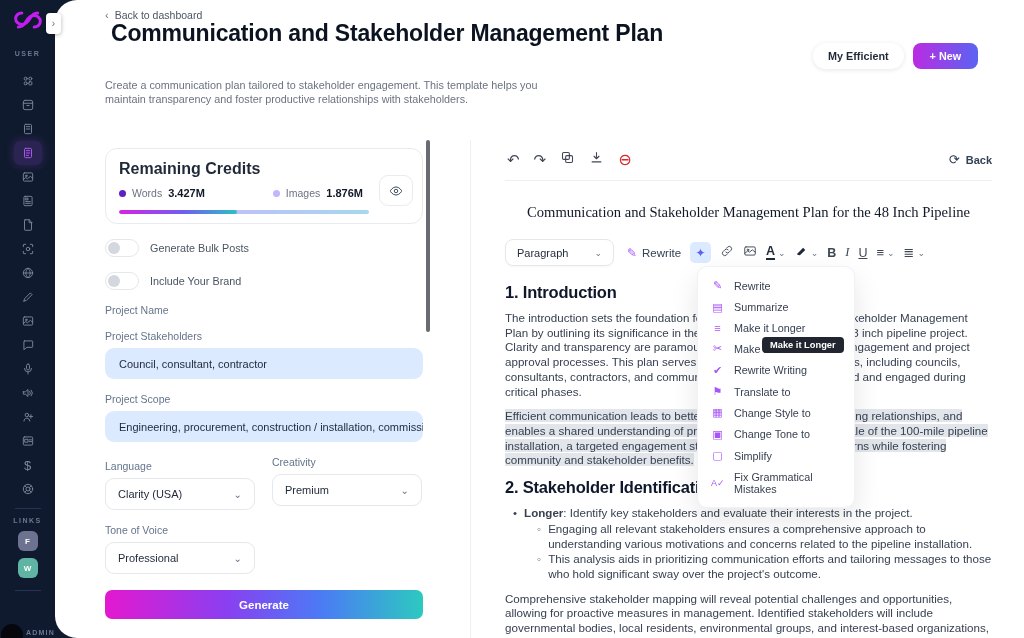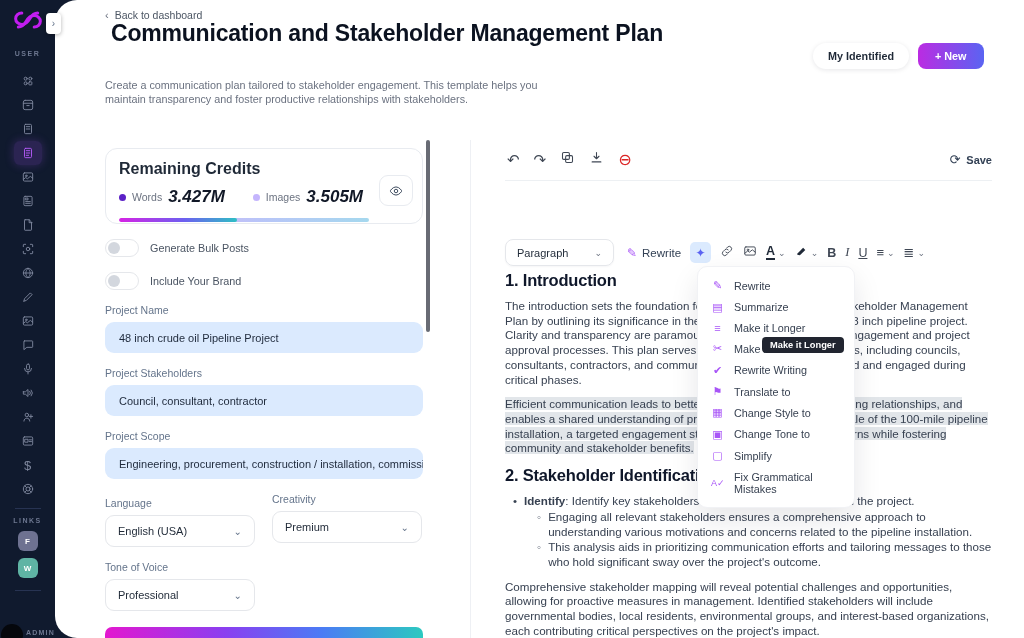--- a/index.html
+++ b/index.html
@@ -41,21 +41,21 @@
 
   
   .form-col { position:absolute; left:50px; top:148px; width:318px; }
   .credits-card { position:relative; border:1px solid #e8ebf0; border-radius:12px; padding:11px 13px; height:76px; }
   .credits-title { font-size:16px; font-weight:700; color:#1f2937; }
   .credits-row { display:flex; align-items:center; margin-top:9px; padding-right:46px; }
   .dot { width:7px; height:7px; border-radius:50%; display:inline-block; margin-right:6px; }
   .dot-words { background:#5b21c6; }
   .dot-images { background:#c4b5fd; }
   .cred-label { font-size:10.5px; color:#6b7280; margin-right:6px; }
-  .cred-value { font-size:17px; font-weight:700; color:#111827;font-style:italic; }
+  .cred-value { font-size:11px; font-weight:700; color:#111827; }
   .cred-group { display:flex; align-items:center; }
   .cred-group.images { margin-left:auto; }
   .eye-btn { position:absolute; right:9px; top:26px; width:34px; height:31px; border:1px solid #e8ebf0; border-radius:9px; display:flex; align-items:center; justify-content:center; color:#334155; background:#fff; }
   .eye-btn svg { width:14px; height:14px; stroke:currentColor; fill:none; stroke-width:1.6; }
   .progress { position:relative; margin-top:11px; height:4px; width:250px; border-radius:2px; background:linear-gradient(90deg,#eeb3f2,#b9c4f8 55%,#a5d8ee); overflow:hidden; }
   .progress-fill { position:absolute; left:0; top:0; bottom:0; width:47%; border-radius:2px; background:linear-gradient(90deg,#d623e4 0%,#6d5ff0 55%,#2ebfc4 100%); }
 
   .toggle-row { display:flex; align-items:center; gap:11px; margin-top:15px; }
   .switch { width:34px; height:18px; border:1px solid #e5e7eb; background:#fff; border-radius:10px; position:relative; flex:0 0 auto; }
   .knob { position:absolute; left:2px; top:2px; width:12px; height:12px; border-radius:50%; background:#d3d7de; }
@@ -90,21 +90,21 @@
   .chev { font-size:9px; color:#6b7280; }
   .a-color { font-size:12.5px; font-weight:700; color:#1f2937; border-bottom:2px solid #1f2937; line-height:1.1; }
   .hl-pen svg { width:13px; height:13px; fill:#1f2937; stroke:none; }
   .fmt-b { font-weight:800; font-size:12.5px; }
   .fmt-i { font-style:italic; font-size:12.5px; font-family:"Liberation Serif",serif; }
   .fmt-u { text-decoration:underline; font-size:12.5px; }
   .list-ico { font-size:13px; }
 
   .doc-body { position:absolute; top:270px; left:0; width:487px; color:#374151; font-size:11.6px; line-height:1.27; }
   .doc-body h3 { font-size:16.5px; font-weight:800; color:#0f172a; letter-spacing:-.2px; }
-  .h-intro { margin-bottom:8px; }
+  .h-intro { margin-bottom:8px;margin-top:12px; }
   .p1 { margin-bottom:10px; }
   .p2 { margin-bottom:9px; }
   .hl { background:#e2e6ea; }
   .h-stake { margin-bottom:8px; margin-top:2px; }
   .doc-list { list-style:none; margin-bottom:10px; }
   .li-main { display:flex; gap:7px; padding-left:8px; }
   .li-sub { display:flex; gap:7px; padding-left:32px; margin-top:1px; }
   .marker { flex:0 0 auto; }
   .sub-marker { color:#6b7280; }
 
@@ -253,40 +253,40 @@
 
   <div class="main">
 
     <div class="back-link">
       <span class="back-chev">‹</span>
       <span>Back to dashboard</span>
     </div>
     <h1 class="page-title">Communication and Stakeholder Management Plan</h1>
     <p class="page-desc">Create a communication plan tailored to stakeholder engagement. This template helps you maintain transparency and foster productive relationships with stakeholders.</p>
     <div class="header-actions">
-      <div class="btn-light">My Identified</div>
+      <div class="btn-light">My Efficient</div>
       <div class="btn-new">+ New</div>
     </div>
 
     <div class="vdiv"></div>
     <div class="form-scrollbar"></div>
 
     <div class="form-col">
       <div class="credits-card">
         <div class="credits-title">Remaining Credits</div>
         <div class="credits-row">
           <div class="cred-group">
             <span class="dot dot-words"></span>
             <span class="cred-label">Words</span>
             <span class="cred-value">3.427M</span>
           </div>
           <div class="cred-group images">
             <span class="dot dot-images"></span>
             <span class="cred-label">Images</span>
-            <span class="cred-value">3.505M</span>
+            <span class="cred-value">1.876M</span>
           </div>
         </div>
         <div class="progress">
             <div class="progress-fill"></div>
           </div>
         <div class="eye-btn">
           <svg viewBox="0 0 24 24">
               <path d="M2 12s4-7 10-7 10 7 10 7-4 7-10 7S2 12 2 12z"></path>
               <circle cx="12" cy="12" r="3"></circle>
             </svg>
@@ -300,33 +300,32 @@
         <div class="toggle-label">Generate Bulk Posts</div>
       </div>
       <div class="toggle-row">
         <div class="switch">
             <div class="knob"></div>
           </div>
         <div class="toggle-label">Include Your Brand</div>
       </div>
 
       <div class="f-label">Project Name</div>
-      <div class="f-input">48 inch crude oil Pipeline Project</div>
 
       <div class="f-label">Project Stakeholders</div>
       <div class="f-input">Council, consultant, contractor</div>
 
       <div class="f-label">Project Scope</div>
       <div class="f-input">Engineering, procurement, construction / installation, commissioning of a</div>
 
       <div class="sel-row" style="margin-top:14px">
         <div class="sel-group">
           <div class="f-label" style="margin-top:4px">Language</div>
           <div class="f-select">
-            <span>English (USA)</span>
+            <span>Clarity (USA)</span>
             <span class="sel-chev">⌄</span>
           </div>
         </div>
         <div class="sel-group">
           <div class="f-label" style="margin-top:0">Creativity</div>
           <div class="f-select">
             <span>Premium</span>
             <span class="sel-chev">⌄</span>
           </div>
         </div>
@@ -350,25 +349,26 @@
         <span class="tb-svg"><svg viewBox="0 0 24 24">
               <rect x="9" y="9" width="11" height="11" rx="2"></rect>
               <rect x="4" y="4" width="11" height="11" rx="2"></rect>
             </svg></span>
         <span class="tb-svg"><svg viewBox="0 0 24 24">
               <path d="M12 4v10M8 10l4 4 4-4M5 19h14"></path>
             </svg></span>
         <span class="tb-danger">⊖</span>
         <span class="save-btn">
           <span class="save-ico">⟳</span>
-          <span>Save</span>
+          <span>Back</span>
         </span>
       </div>
       <div class="hdiv"></div>
 
+      <div class="doc-title">Communication and Stakeholder Management Plan for the 48 Inch Pipeline</div>
 
       <div class="fmt-bar">
         <div class="para-select">
           <span>Paragraph</span>
           <span class="chev">⌄</span>
         </div>
         <div class="rewrite-btn">
           <span class="pen-purple">✎</span>
           <span>Rewrite</span>
         </div>
@@ -406,21 +406,21 @@
       </div>
 
       <div class="doc-body">
         <h3 class="h-intro">1. Introduction</h3>
         <p class="p1">The introduction sets the foundation for the Communication and Stakeholder Management Plan by outlining its significance in the successful execution of the 48 inch pipeline project. Clarity and transparency are paramount as they drive stakeholder engagement and project approval processes. This plan serves as a blueprint so that all parties, including councils, consultants, contractors, and community members, are well-informed and engaged during critical phases.</p>
         <p class="p2"><span class="hl">Efficient communication leads to better risk management, builds strong relationships, and enables a shared understanding of project implications. With the scale of the 100-mile pipeline installation, a targeted engagement strategy will help mitigate concerns while fostering community and stakeholder benefits.</span></p>
         <h3 class="h-stake">2. Stakeholder Identification</h3>
         <ul class="doc-list">
           <li class="li-main">
             <span class="marker">•</span>
-            <span><strong>Identify</strong><span>: Identify key stakeholders and evaluate their interests in the project.</span></span>
+            <span><strong>Longer</strong><span>: Identify key stakeholders and evaluate their interests in the project.</span></span>
           </li>
           <li class="li-sub">
             <span class="marker sub-marker">◦</span>
             <span>Engaging all relevant stakeholders ensures a comprehensive approach to understanding various motivations and concerns related to the pipeline installation.</span>
           </li>
           <li class="li-sub">
             <span class="marker sub-marker">◦</span>
             <span>This analysis aids in prioritizing communication efforts and tailoring messages to those who hold significant sway over the project's outcome.</span>
           </li>
         </ul>

